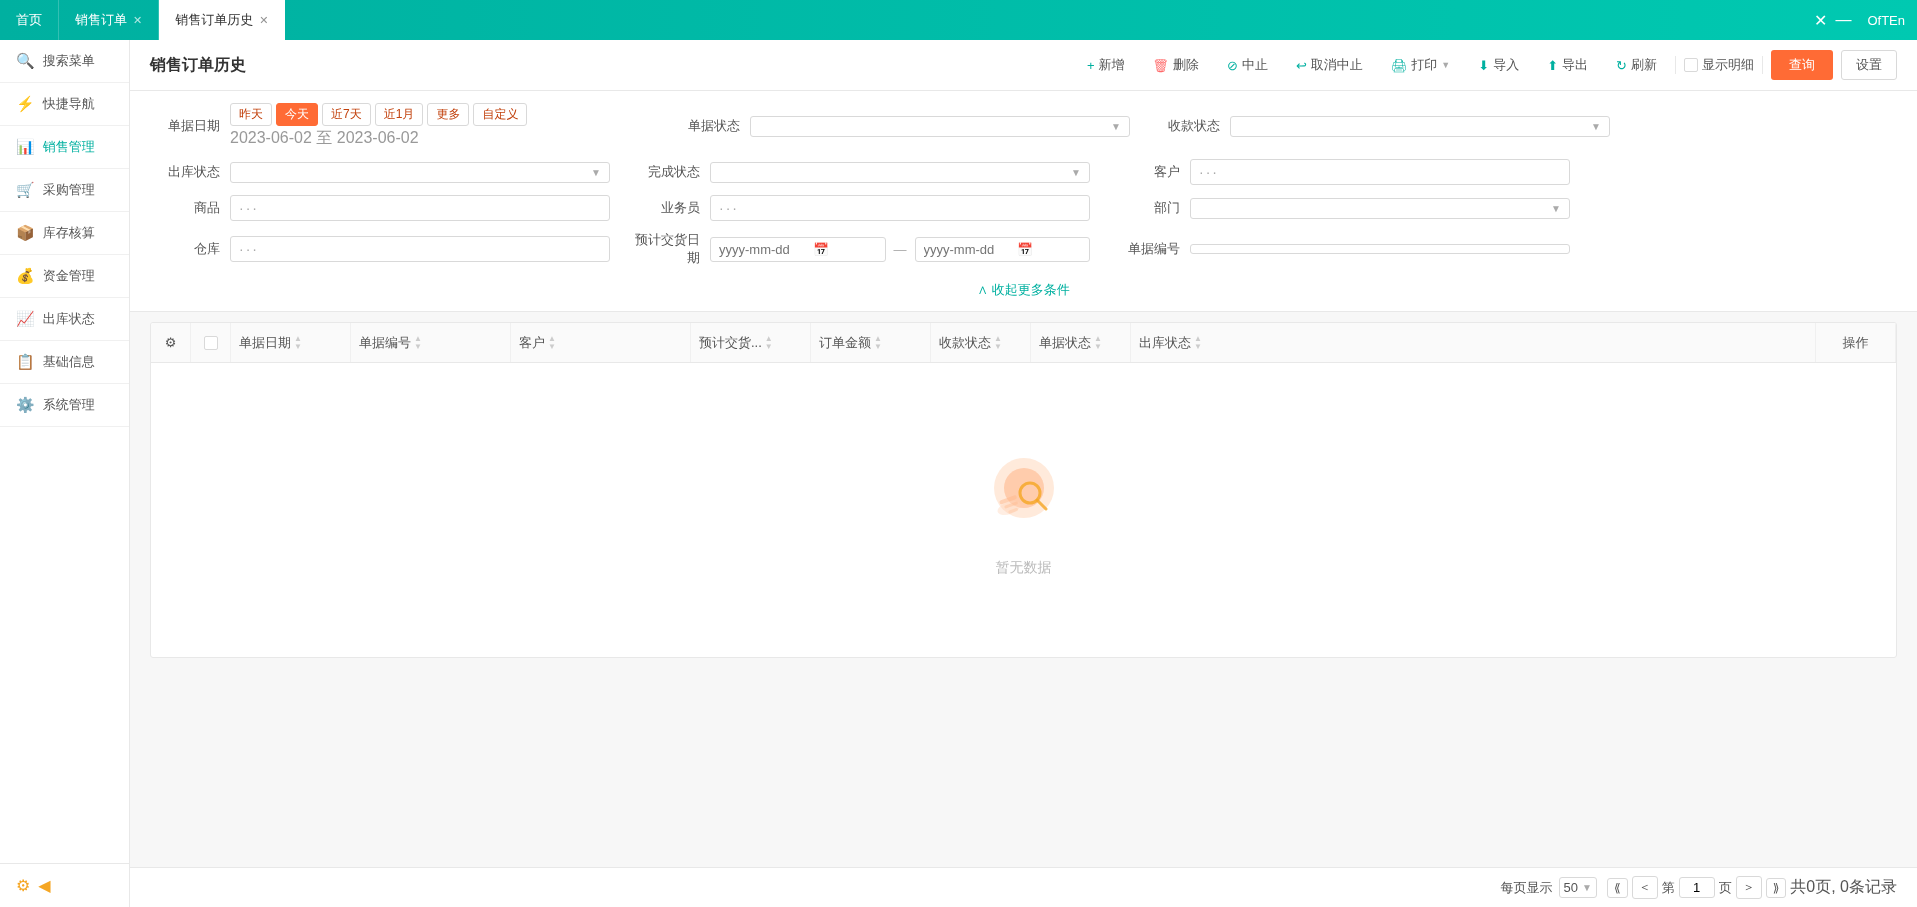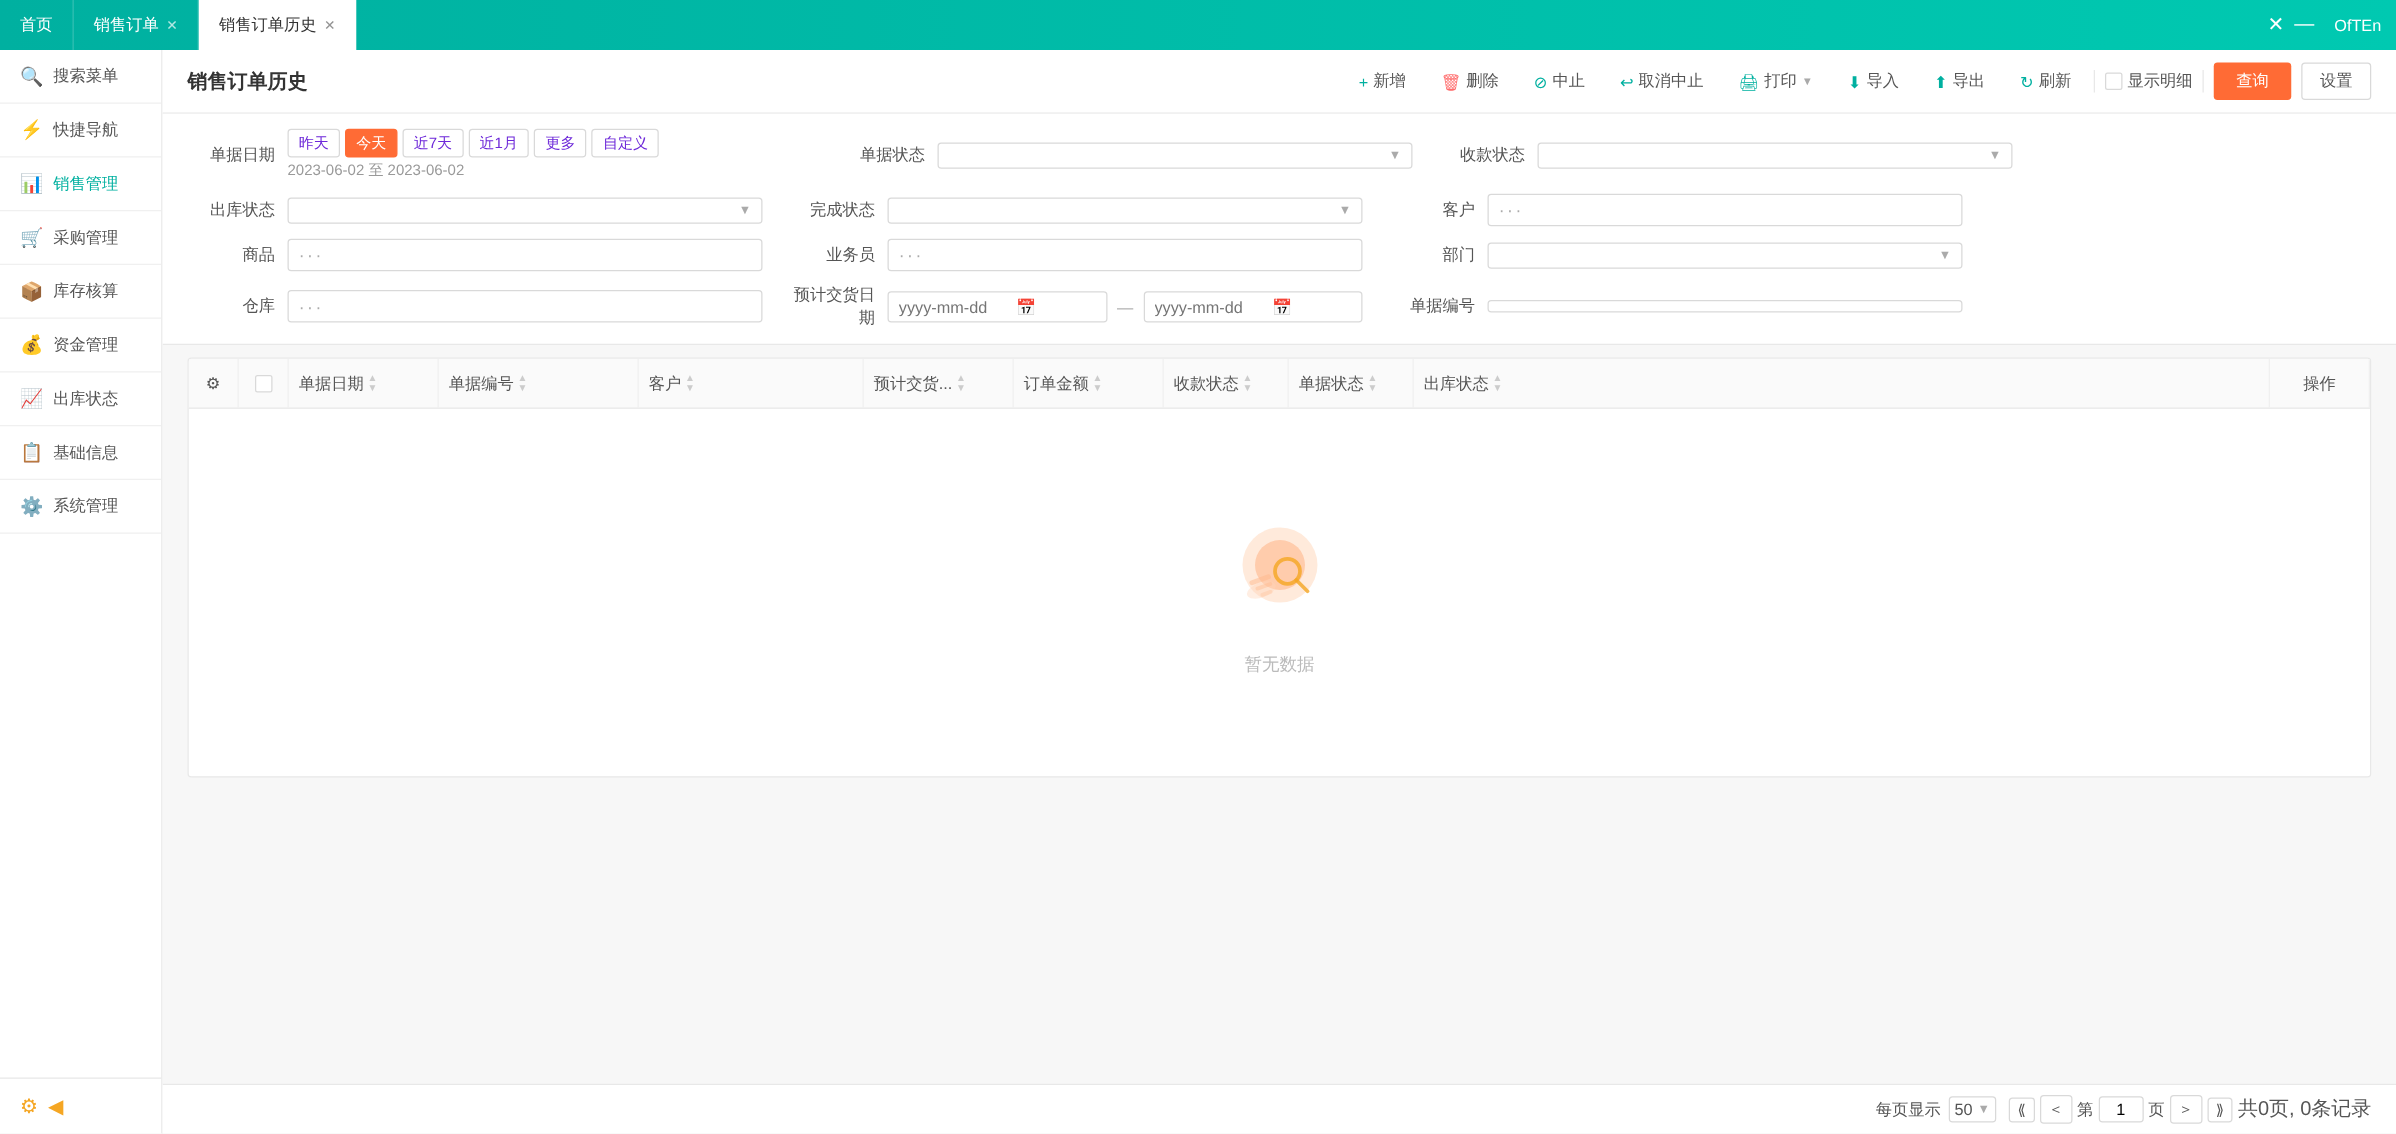--- a/index.html
+++ b/index.html
@@ -195,30 +195,30 @@
       align-items: center;
       gap: 4px;
       flex-wrap: wrap;
     }
     .date-btn {
       padding: 2px 8px;
       border: 1px solid #d9d9d9;
       border-radius: 3px;
       cursor: pointer;
       font-size: 12px;
-      color: #6d28d9;
+      color: #c2410c;
       background: #fff;
     }
     .date-btn.active {
       background: #ff6b35;
       color: white;
       border-color: #ff6b35;
     }
     .date-range-text {
-      font-size: 12px;
+      font-size: 16px;
       color: #999;
       margin-top: 2px;
     }
     .filter-select {
       display: flex;
       align-items: center;
       border: 1px solid #d9d9d9;
       border-radius: 3px;
       padding: 4px 8px;
       background: #fff;
@@ -595,20 +595,23 @@
           </div>
         </div>
         <span class="filter-label">单据编号</span>
         <div class="filter-control">
           <div class="filter-select" style="min-width:200px;">
             <span class="filter-select-text"></span>
           </div>
         </div>
       </div>
 
+      <div class="collapse-row">
+        <span>∧ 收起更多条件</span>
+      </div>
     </div>
 
     <div class="table-area">
       <div class="table-wrapper">
 
         <div class="table-header-row">
           <div class="th th-gear no-sort">
             <span>⚙</span>
           </div>
           <div class="th th-check no-sort">

